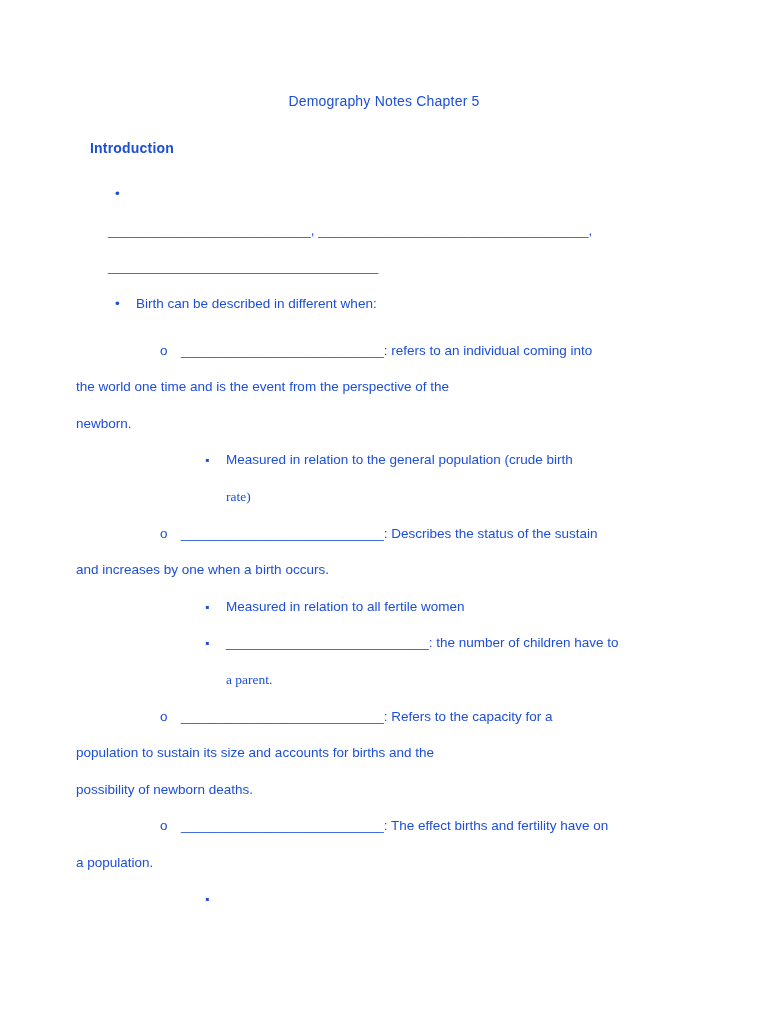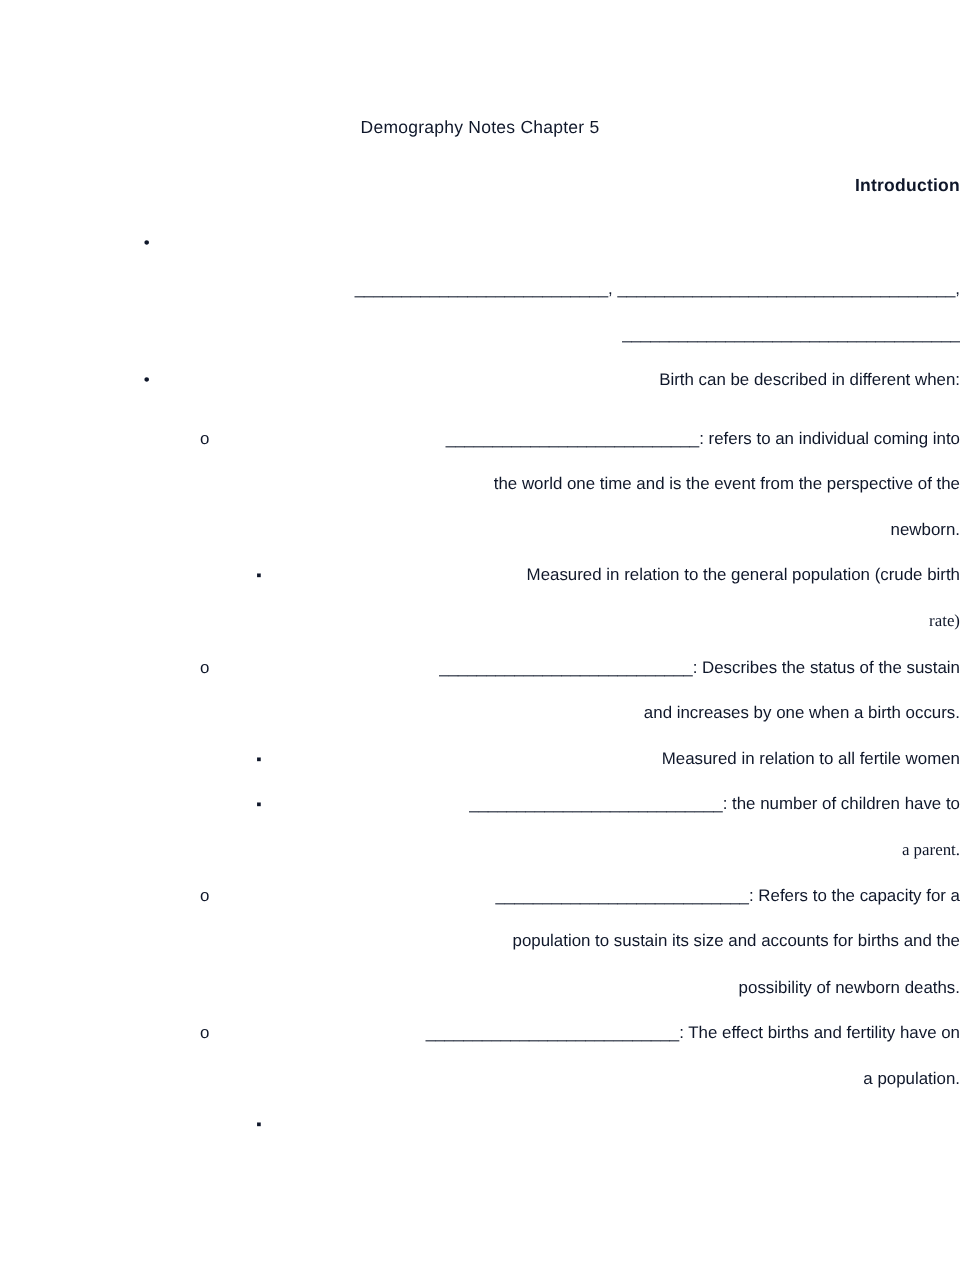--- a/index.html
+++ b/index.html
@@ -8,28 +8,27 @@
     background: #ffffff;
   }
   .page {
     position: relative;
     width: 768px;
     height: 1024px;
     background: #ffffff;
     overflow: hidden;
     font-family: "Liberation Sans", sans-serif;
     font-size: 13.5px;
-    color: #0f172a;
+    color: #1d4ed8;
   }
   .line {
     position: relative;
     height: 36.6px;
     line-height: 36.6px;
     white-space: nowrap;
-    text-align: right;
   }
   .title-line {
     margin-top: 83px;
     text-align: center;
     font-size: 14px;
     letter-spacing: 0.2px;
   }
   .heading-line {
     margin-top: 10px;
     padding-left: 90px;
@@ -43,21 +42,21 @@
   .marker {
     position: absolute;
     top: 0;
     height: 36.6px;
     line-height: 36.6px;
   }
   .m1 { left: 115px; }
   .m2 { left: 160px; }
   .m3 { left: 205px; font-size: 12px; }
   .b1  { padding-left: 136px; }
-  .b1c { padding-left: 108px; margin-left: 43px; }
+  .b1c { padding-left: 108px; }
   .b2  { padding-left: 181px; }
   .b2c { padding-left: 76px; }
   .b3  { padding-left: 226px; }
   .b3c { padding-left: 226px; font-family: Liberation Serif, serif; }
 </style>
 </head>
 <body>
 
 <div class="page">
 

